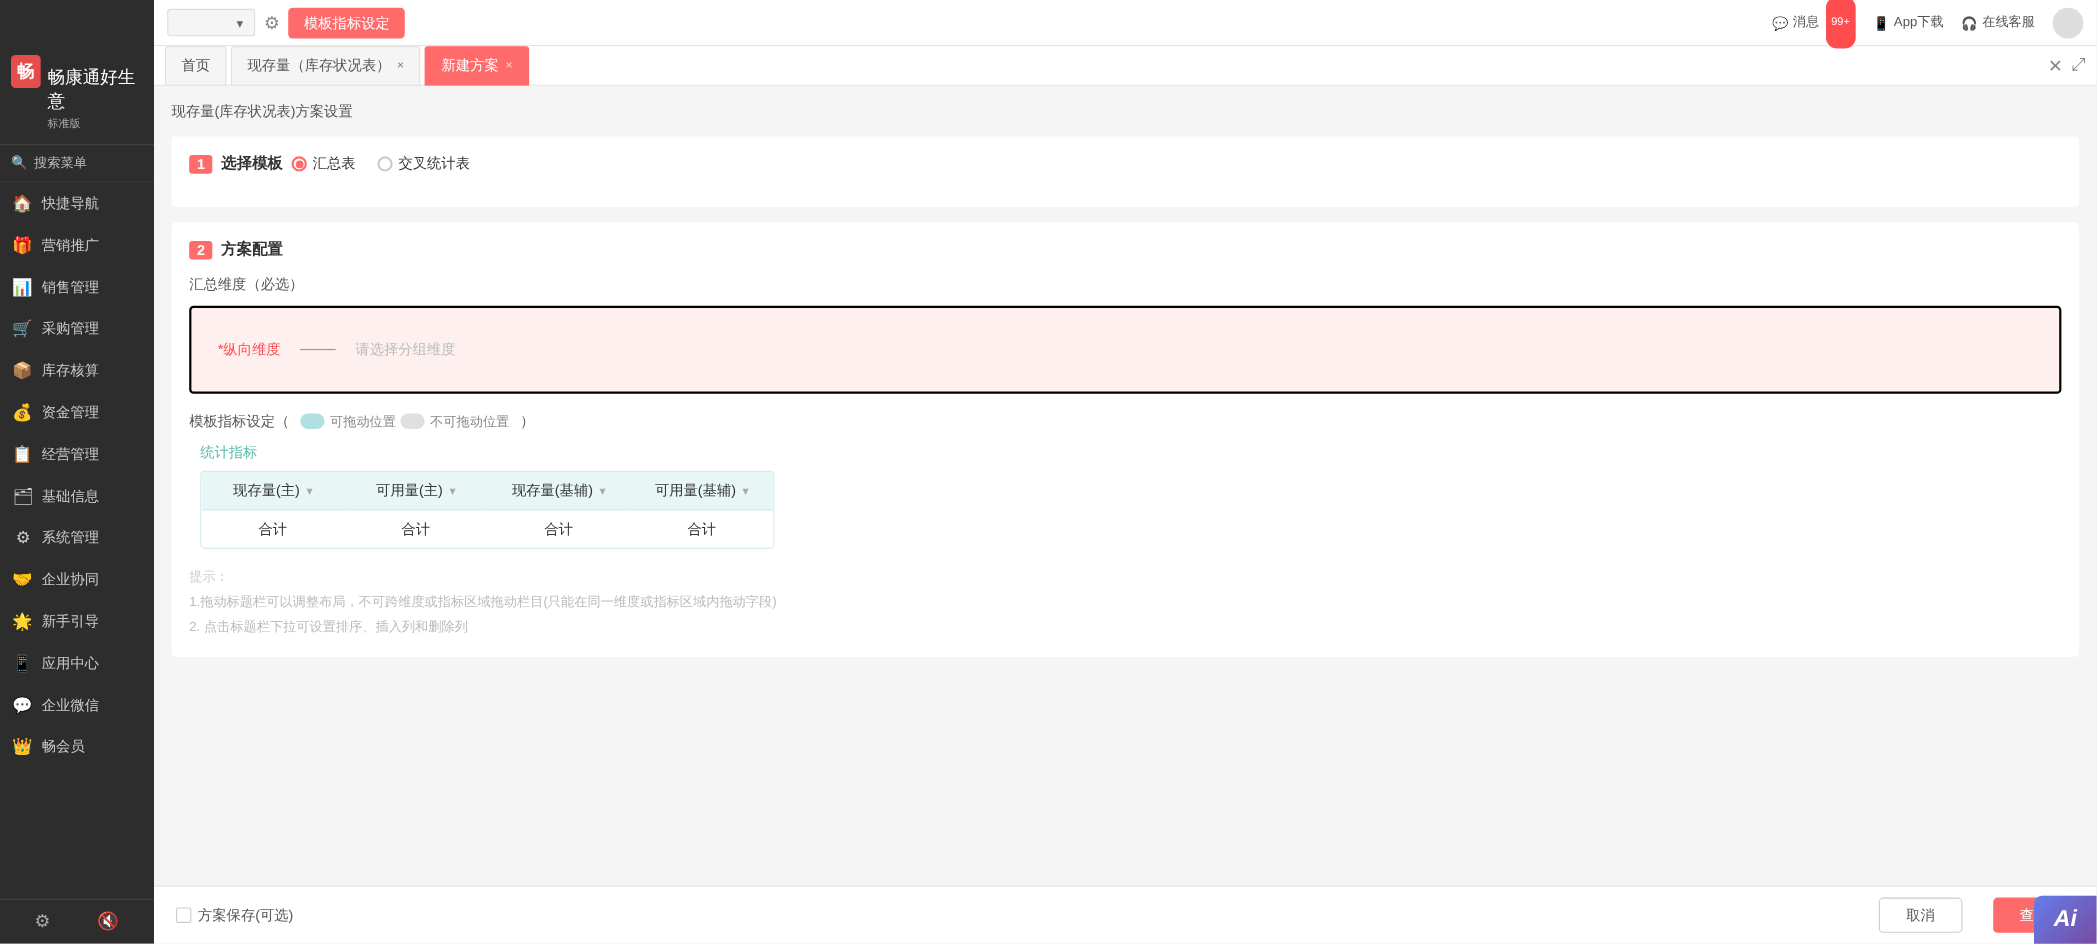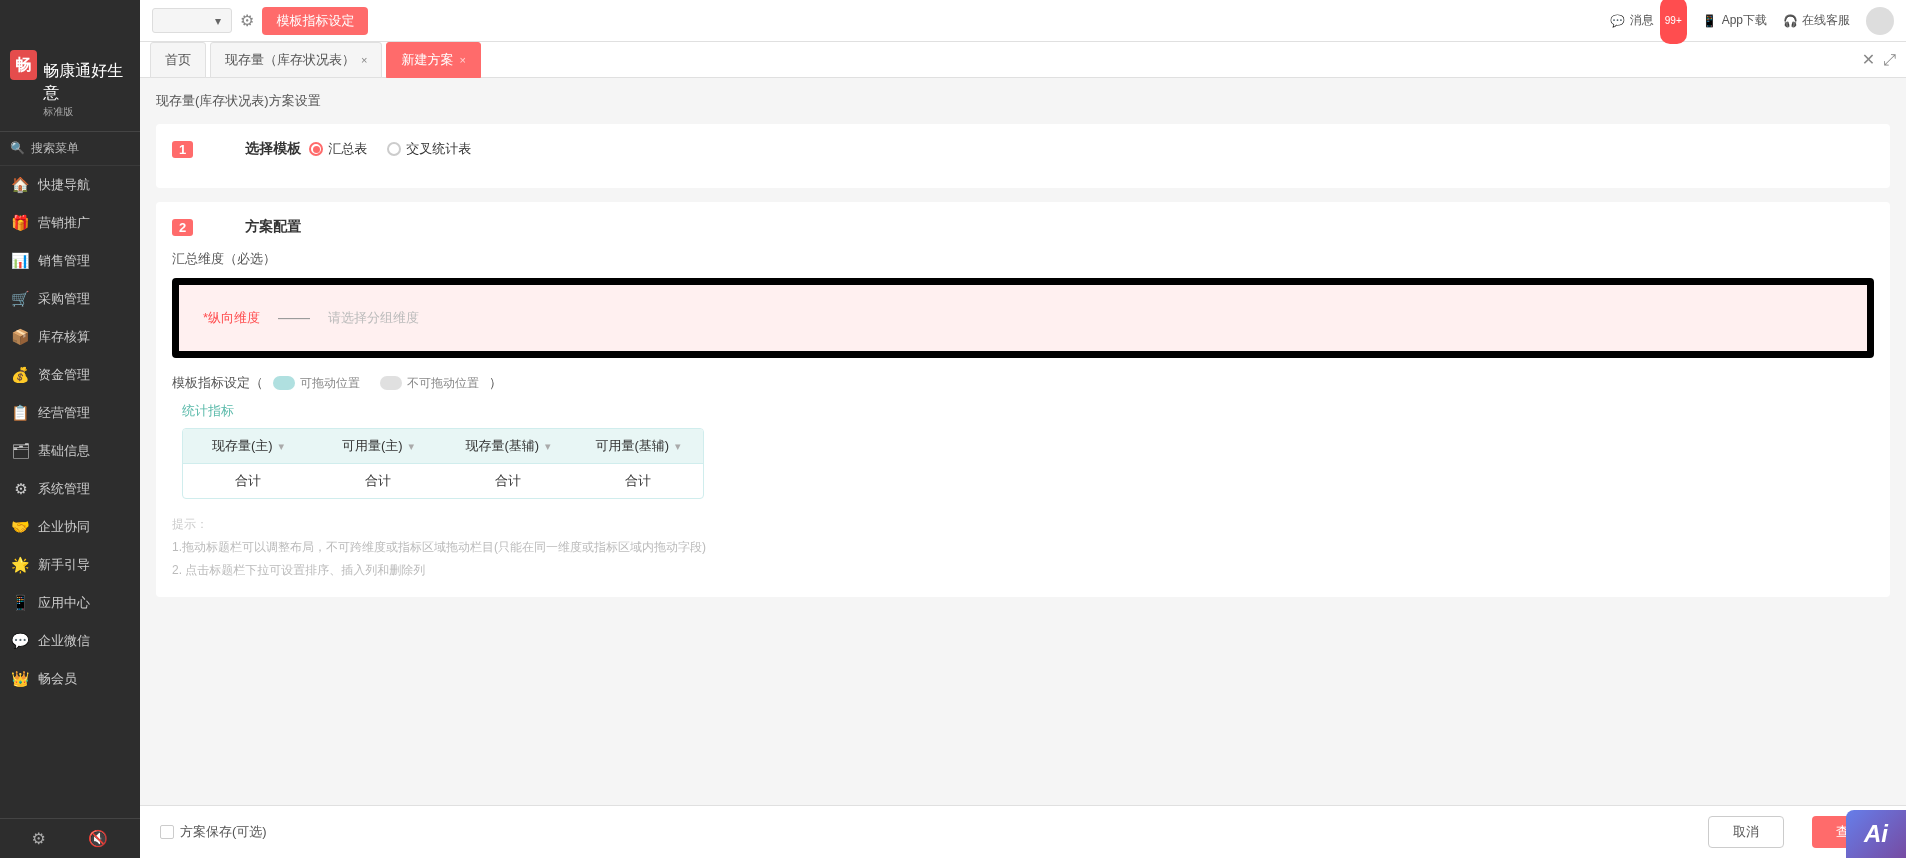--- a/index.html
+++ b/index.html
@@ -149,52 +149,52 @@
       margin-bottom: 14px;
     }
     .step-badge {
       background: #ff6b6b;
       color: #fff;
       border-radius: 3px;
       padding: 1px 7px;
       font-size: 13px;
       font-weight: bold;
     }
-    .step-title { font-size: 14px; font-weight: 600; color: #333; margin-left: 44px; }
+    .step-title { font-size: 14px; font-weight: 600; color: #333; }
 
     .radio-group { display: flex; align-items: center; gap: 20px; }
     .radio-item { display: flex; align-items: center; gap: 5px; font-size: 13px; color: #333; cursor: pointer; }
     .radio-dot {
       width: 14px; height: 14px; border-radius: 7px;
       border: 2px solid #ccc;
       display: flex; align-items: center; justify-content: center;
     }
     .radio-dot.checked { border-color: #ff6b6b; }
     .radio-dot.checked::after { content: ''; width: 7px; height: 7px; background: #ff6b6b; border-radius: 50%; display: block; }
 
     .section-label { font-size: 13px; color: #555; margin-bottom: 10px; }
 
     
     .dimension-picker {
       background: #fff0f0;
-      border: 7px solid #000000;
+      border: 2px solid #000000;
       border-radius: 4px;
       padding: 20px 24px;
       margin-bottom: 16px;
       display: flex; align-items: center; gap: 12px;
       min-height: 80px;
     }
     .dim-label { color: #ff4d4f; font-size: 13px; font-weight: 500; }
     .dim-separator { color: #999; font-size: 16px; margin: 0 6px; }
     .dim-placeholder { color: #bbb; font-size: 13px; }
 
     
     .indicator-settings { margin-top: 10px; padding-left: 10px; }
     .indicator-settings-label { font-size: 13px; color: #555; margin-bottom: 10px; display: flex; align-items: center; gap: 10px; }
-    .toggle-legend { display: flex; align-items: center; gap: 20px; font-size: 12px; color: #888; justify-content: flex-end; }
+    .toggle-legend { display: flex; align-items: center; gap: 4px; font-size: 12px; color: #888; justify-content: flex-end; }
     .legend-item { display: flex; align-items: center; gap: 5px; }
     .legend-box { width: 22px; height: 14px; border-radius: 7px; }
     .legend-box.draggable { background: #b0e0e0; }
     .legend-box.non-draggable { background: #e0e0e0; }
 
     
     .stats-section-label { color: #5abaaa; font-size: 13px; margin-bottom: 8px; font-weight: 500; }
     .stats-table { border: 1px solid #d0eded; border-radius: 4px; overflow: hidden; display: inline-flex; flex-direction: column; min-width: 500px; }
     .stats-table-header { display: flex; background: #e8f6f5; }
     .stats-table-body { display: flex; }
@@ -240,21 +240,21 @@
     .sidebar-nav::-webkit-scrollbar { width: 4px; }
     .sidebar-nav::-webkit-scrollbar-thumb { background: #555; border-radius: 2px; }
 
     
     .ai-badge {
       position: fixed;
       right: 0; bottom: 0;
       background: linear-gradient(135deg, #667eea, #764ba2);
       color: #fff;
       padding: 10px 18px;
-      font-size: 24px; font-weight: bold;
+      font-size: 21px; font-weight: bold;
       border-radius: 8px 0 0 0;
       cursor: pointer;
       font-style: italic;
       text-align: center;
     }
   </style>
 </head>
 <body>
 
 <div class="sidebar">

